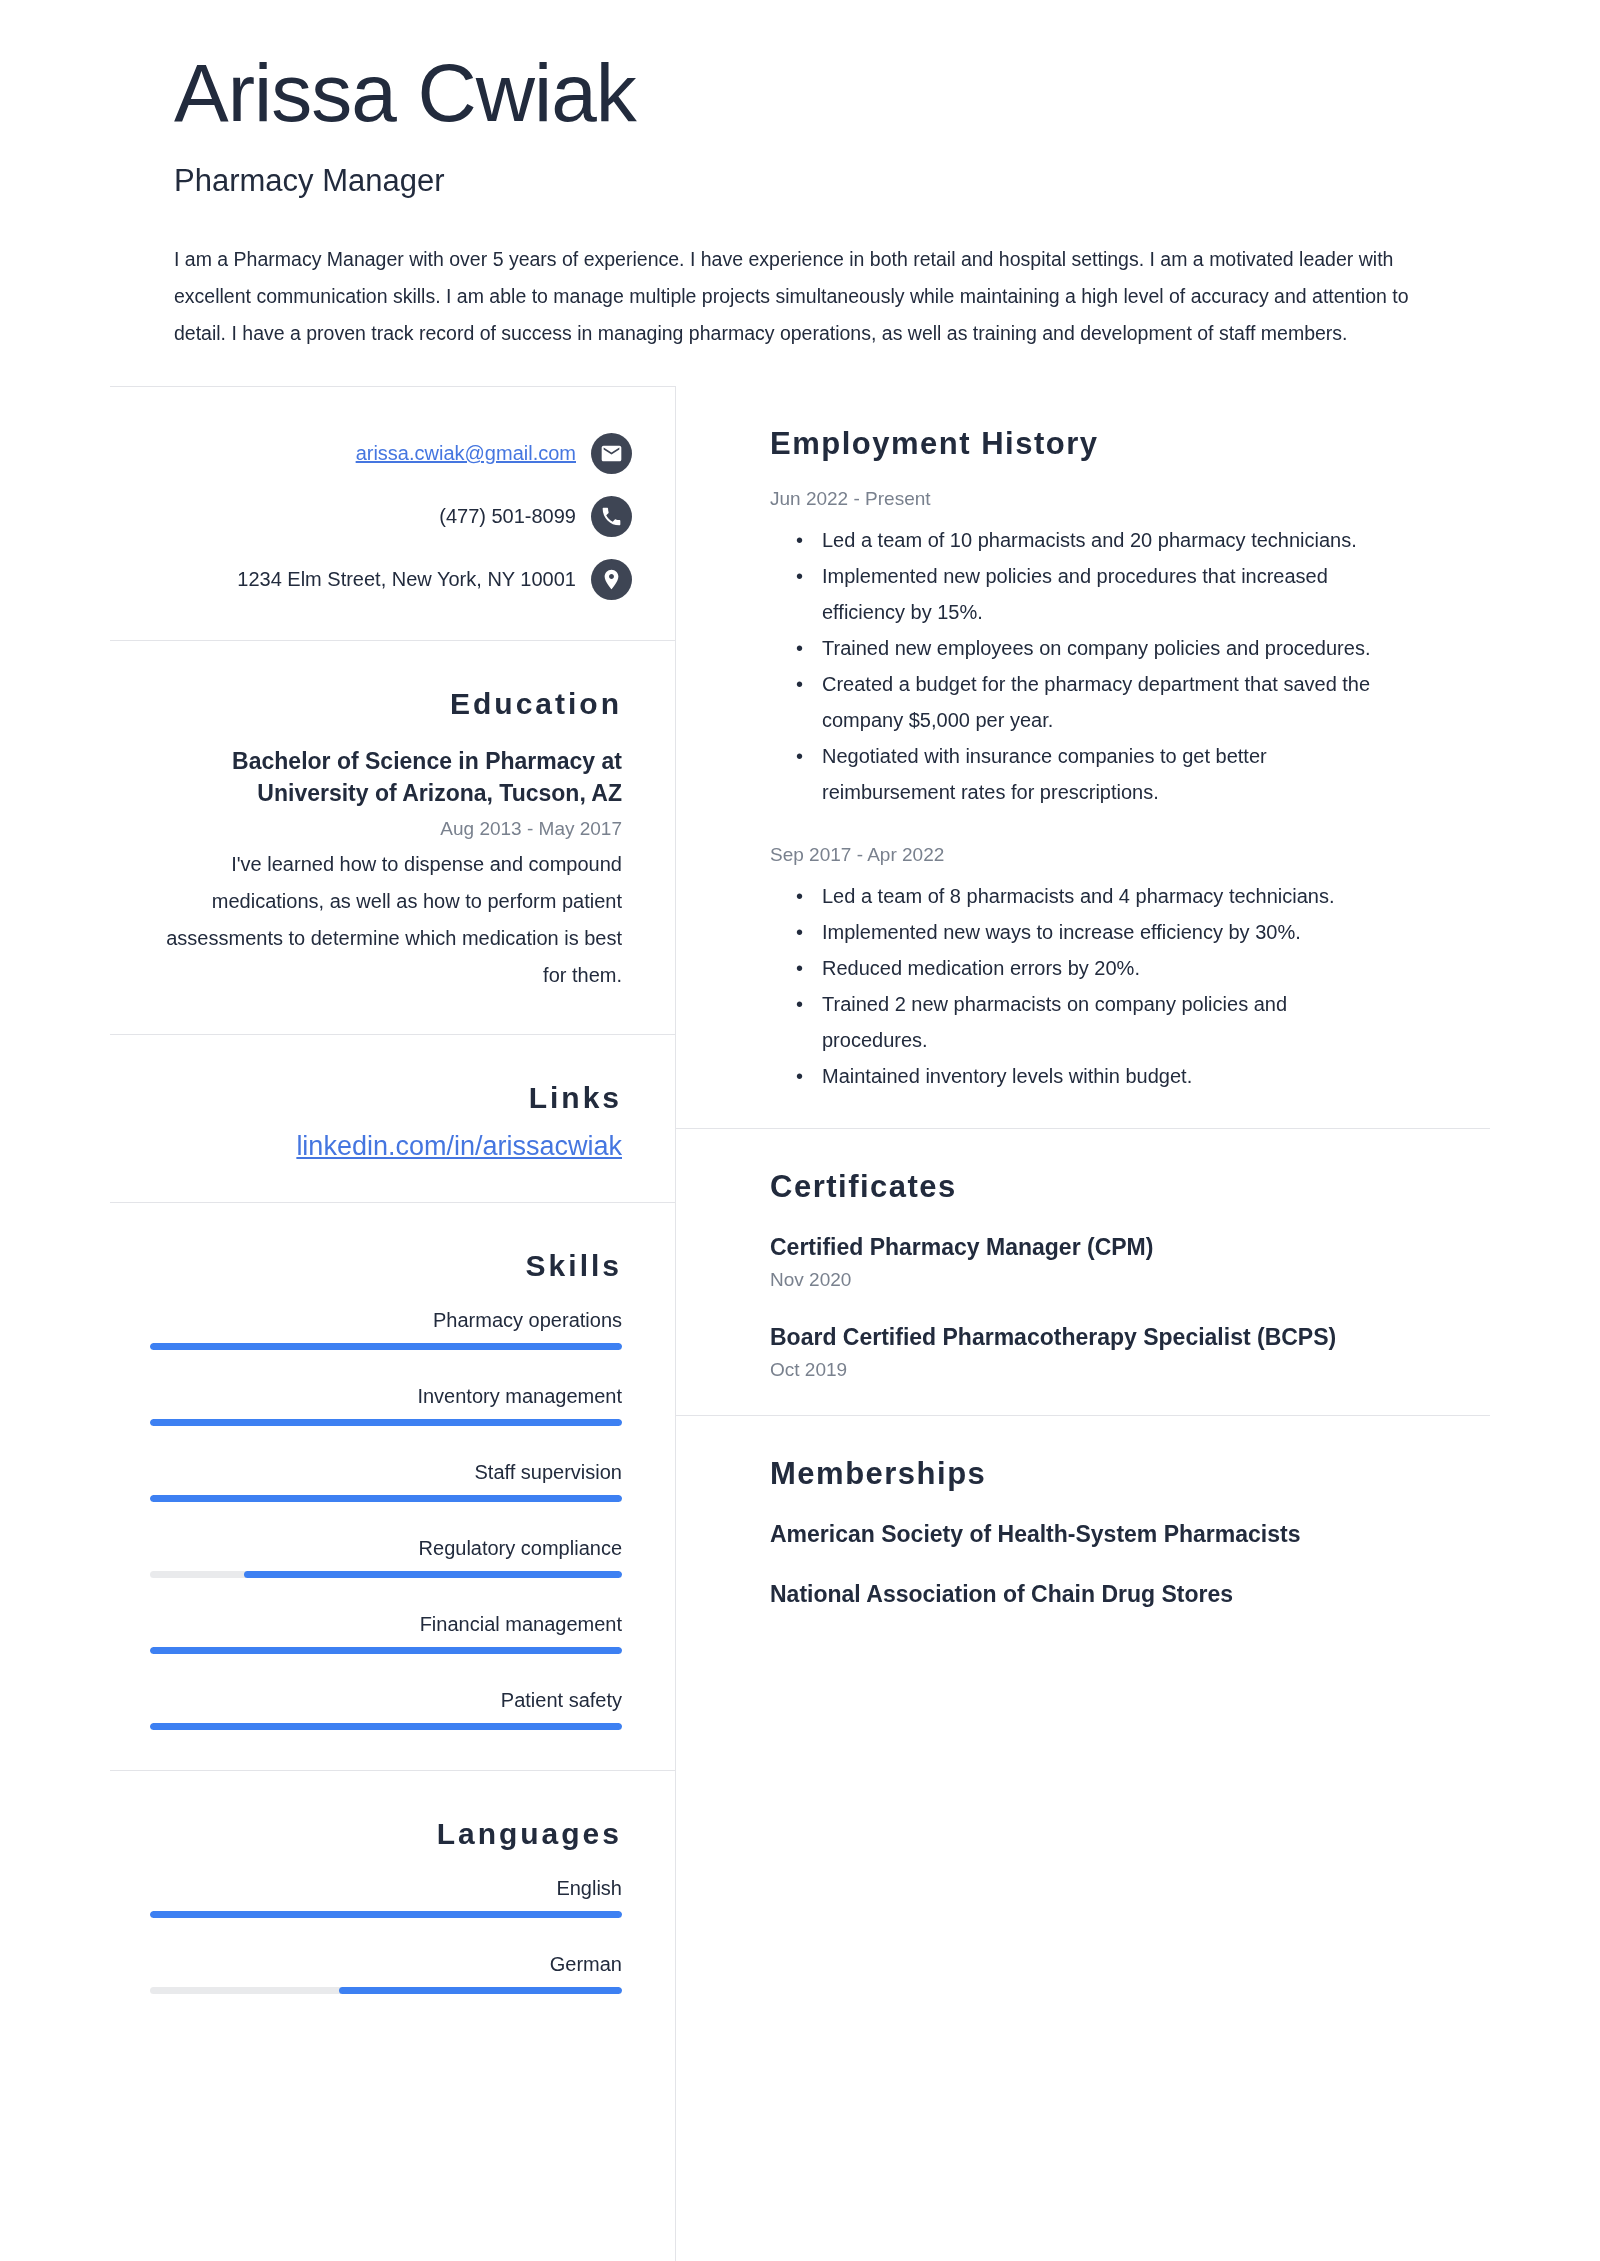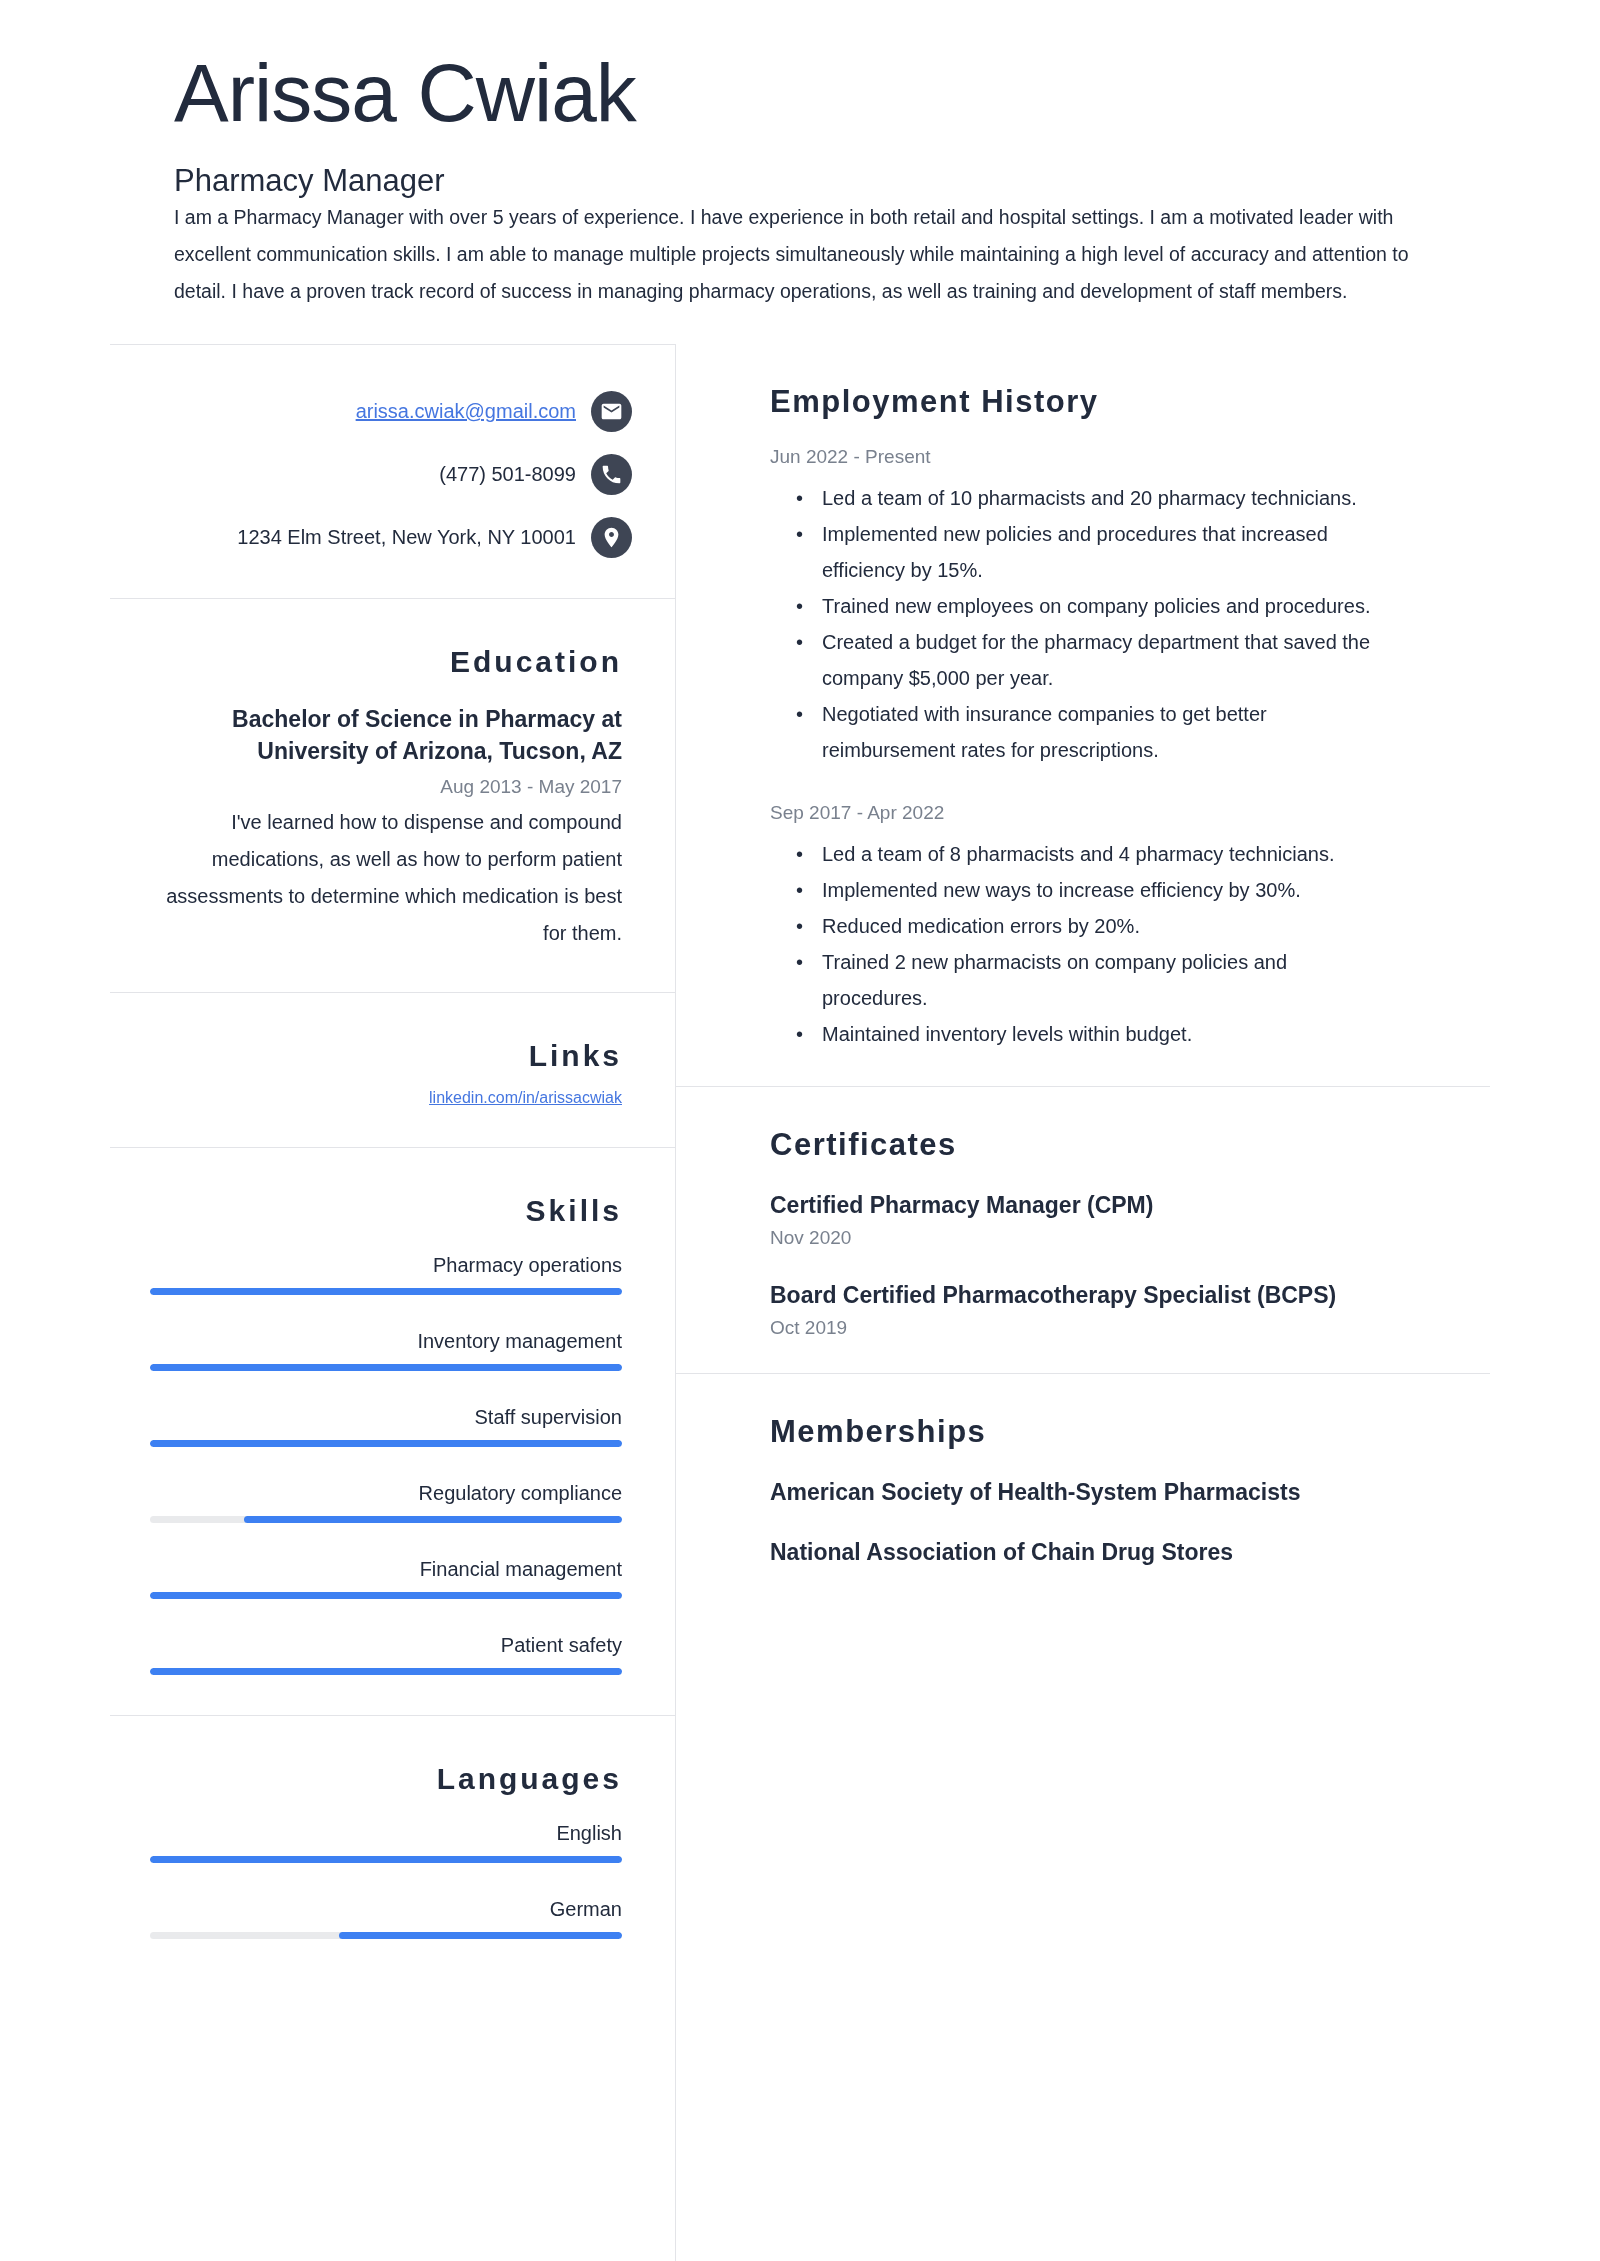--- a/index.html
+++ b/index.html
@@ -14,21 +14,21 @@
   }
   *{margin:0;padding:0;box-sizing:border-box;}
   html,body{background:#fff;}
   body{font-family:"Liberation Sans","DejaVu Sans",sans-serif;color:var(--text);}
   .page{width:1380px;min-height:2261px;background:var(--page-bg);margin:0 auto;display:flex;flex-direction:column;}
 
   
   .header{padding:40px 64px 34px 64px;}
   .name{font-size:82px;font-weight:400;letter-spacing:-1px;line-height:1.3;color:var(--text);}
   .job-title{font-size:31px;font-weight:400;margin-top:16px;color:var(--text);}
-  .summary{font-size:19.5px;line-height:37px;max-width:1382px;color:var(--text);}
+  .summary{margin-top:42px;font-size:19.5px;line-height:37px;max-width:1382px;color:var(--text);}
 
   
   .body{display:flex;flex:1;align-items:stretch;}
   .sidebar{width:566px;flex:0 0 566px;border-right:1px solid var(--divider);}
   .main{flex:1;min-width:0;}
 
   
   .side-section{border-top:1px solid var(--divider);padding:46px 43px 40px 40px;text-align:right;}
   .inset{padding-right:53px;}
   .side-heading{font-size:30px;font-weight:700;letter-spacing:3px;color:var(--text);}
@@ -36,21 +36,21 @@
   .contact-row{display:flex;align-items:center;justify-content:flex-end;margin-bottom:22px;}
   .contact-row:last-child{margin-bottom:0;}
   .contact-text{font-size:20px;line-height:30px;text-align:right;max-width:350px;color:var(--text);}
   .contact-link{color:var(--link);text-decoration:underline;}
   .badge{width:41px;height:41px;flex:0 0 41px;margin-left:15px;}
 
   .edu-degree{font-size:23px;font-weight:700;line-height:32px;margin-top:24px;color:var(--text);}
   .side-date{font-size:19px;color:var(--muted);margin-top:9px;}
   .edu-desc{font-size:20px;line-height:37px;margin-top:6px;color:var(--text);}
 
-  .side-link{display:inline-block;margin-top:16px;font-size:16px;color:var(--link);text-decoration:underline;}
+  .side-link{display:inline-block;margin-top:16px;font-size:27px;color:var(--link);text-decoration:underline;}
 
   .meter-list{margin-top:24px;}
   .meter{margin-bottom:33px;}
   .meter:last-child{margin-bottom:0;}
   .meter-label{font-size:20px;line-height:27px;margin-bottom:9px;color:var(--text);}
   .bar{position:relative;height:7px;border-radius:4px;background:var(--track);overflow:hidden;}
   .bar-fill{position:absolute;right:0;top:0;bottom:0;border-radius:4px;background:var(--accent);}
 
   
   .main-section{padding:40px 95px 34px 94px;}

